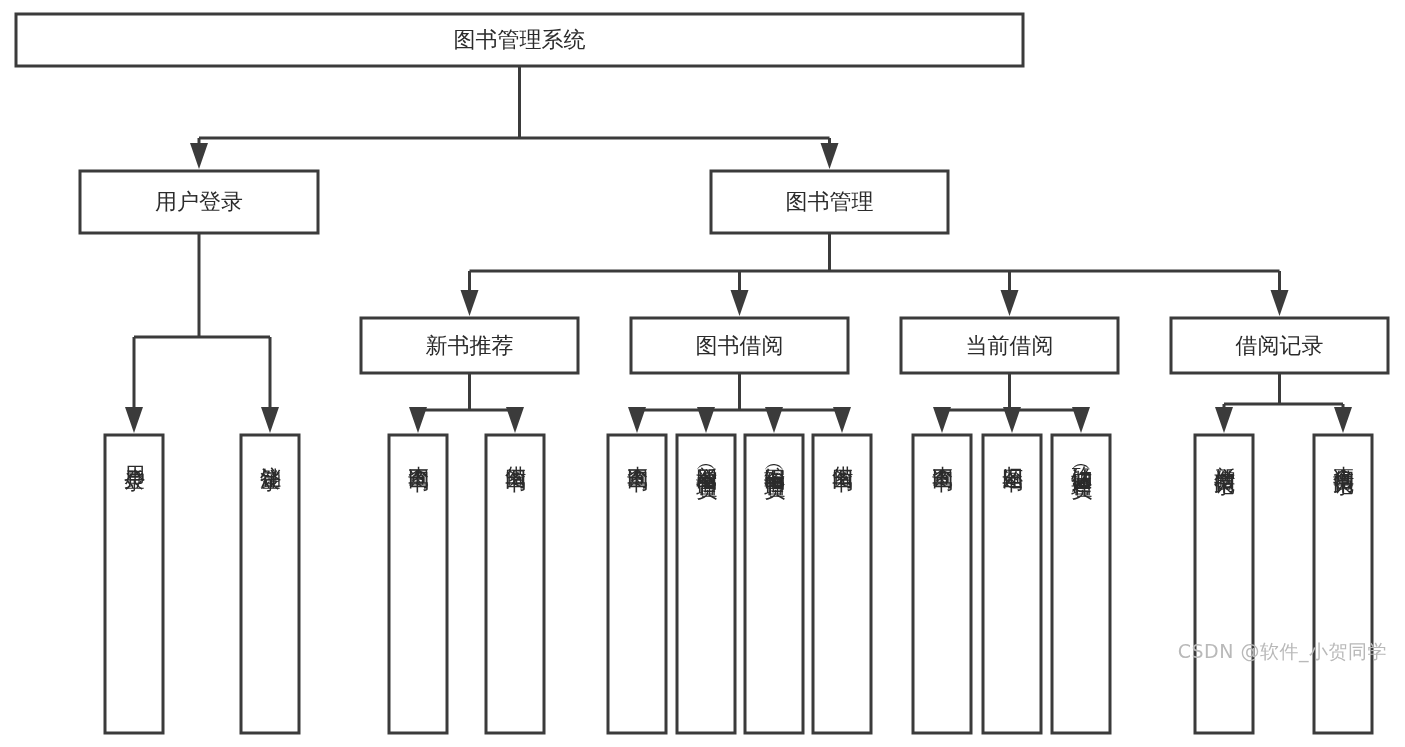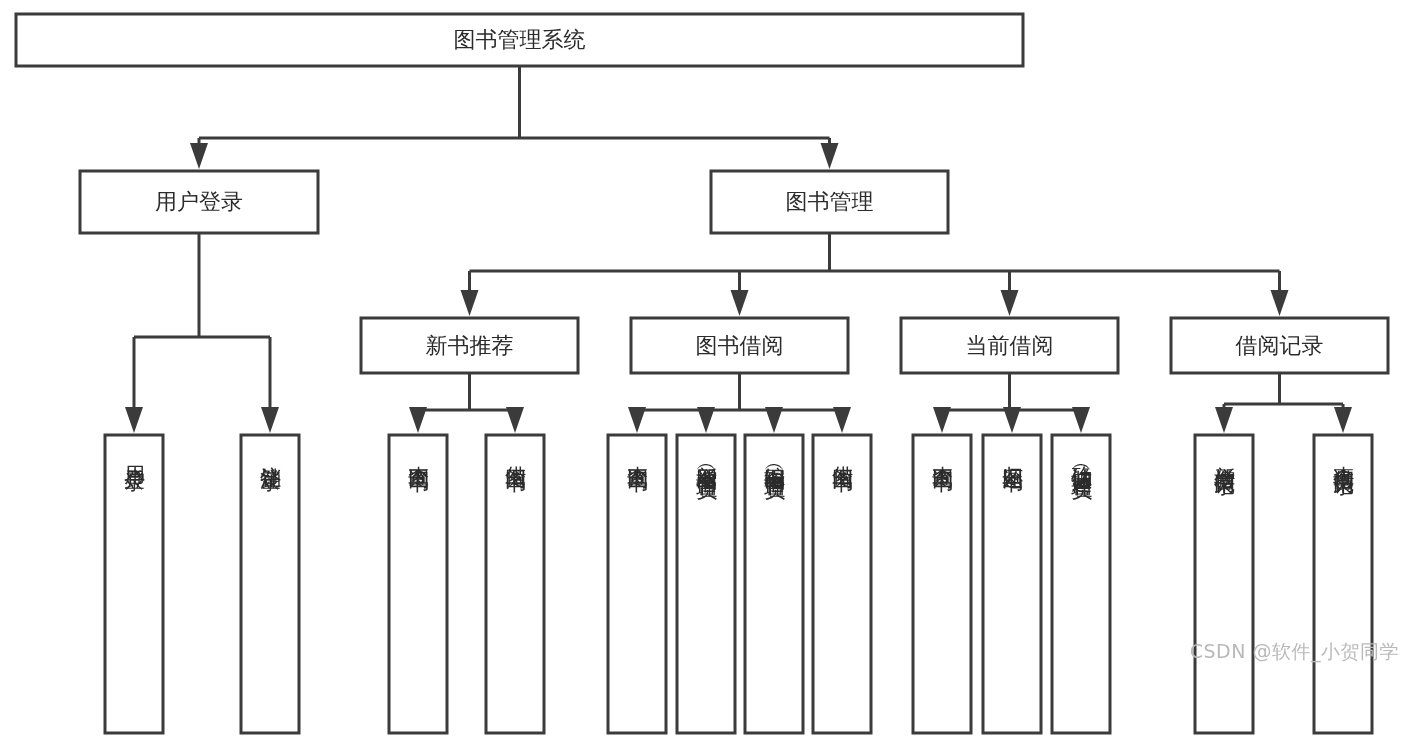--- a/index.html
+++ b/index.html
@@ -67,21 +67,21 @@
     text-orientation: upright;
     font-family: "DejaVu Sans", "Liberation Sans", sans-serif;
     font-size: 21px;
     line-height: 1.32;
     color: #2b2b2b;
     letter-spacing: 2px;
     white-space: nowrap;
   }
   .watermark {
     position: absolute;
-    right: 6px;
+    right: 18px;
     bottom: 6px;
     font-family: "DejaVu Sans", "Liberation Sans", sans-serif;
     font-size: 19px;
     color: #b9b9b9;
     letter-spacing: 0.5px;
     user-select: none;
   }
 </style>
 </head>
 <body>

